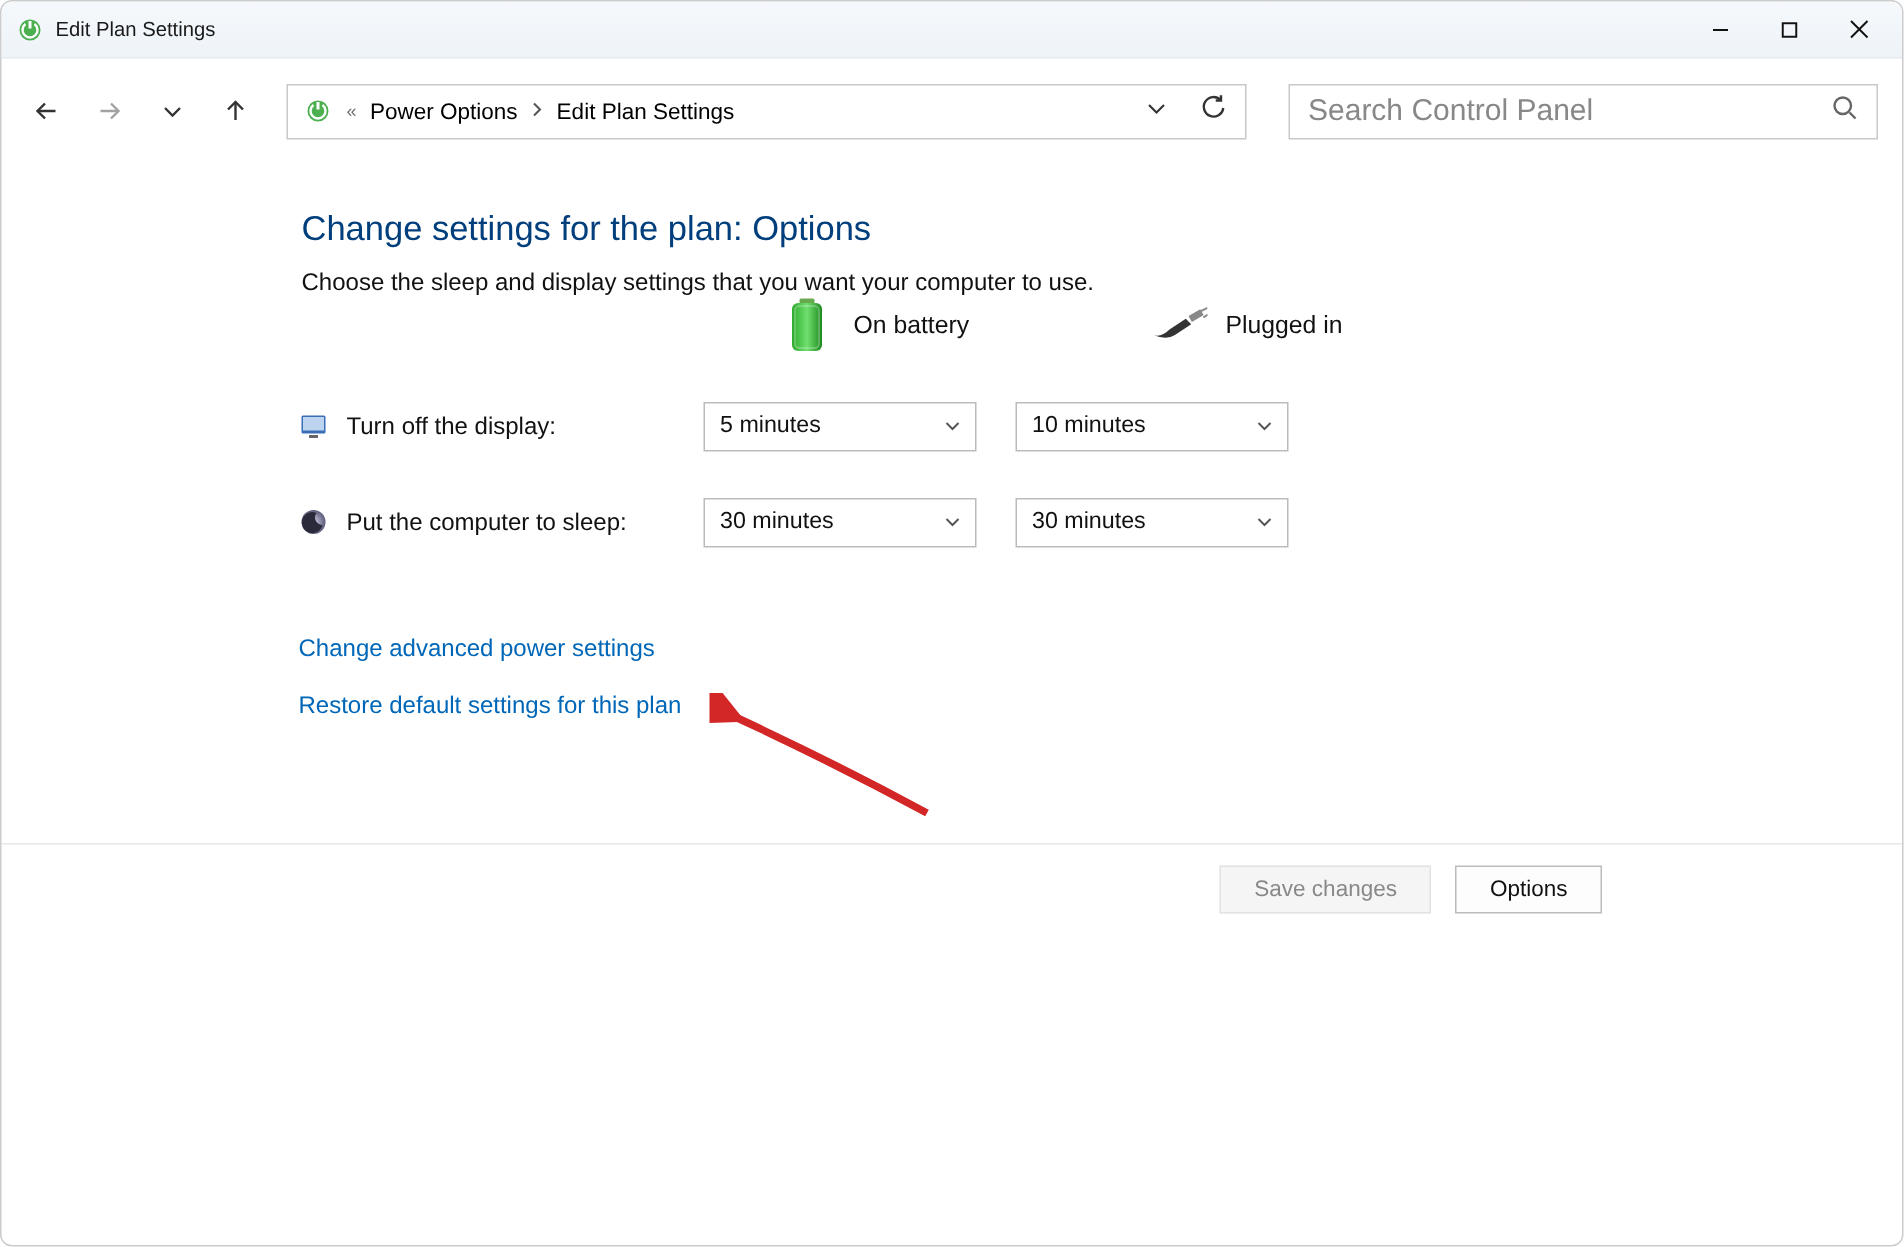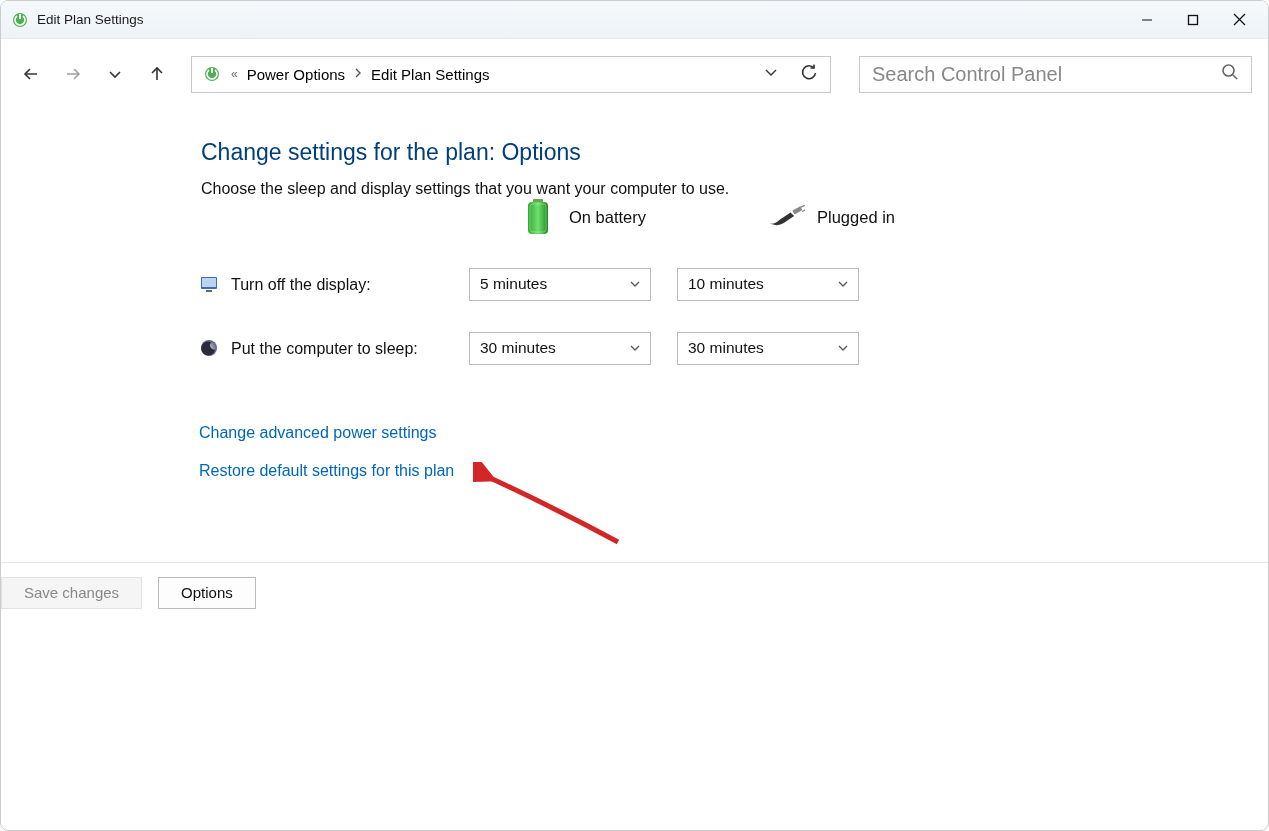--- a/index.html
+++ b/index.html
@@ -42,21 +42,21 @@
     .setting-row { display: flex; align-items: center; height: 36px; margin-bottom: 28px; }
     .row-label { display: flex; align-items: flex-end; gap: 12px; width: 270px; font-size: 16px; color: #111; }
     .row-icon { width: 20px; height: 20px; display:flex; align-items:center; justify-content:center;}
     .dropdown { width: 182px; height: 33px; border: 1px solid #bcbcbc; margin-right: 26px; display: flex; align-items: center; padding: 0 10px; font-size: 15.5px; color: #111; position: relative; }
     .dropdown .dd-chev { margin-left: auto; font-size: 12px; color: #555; }
 
     .links { margin-top: 58px; }
     .link { color: #0067b8; font-size: 16px; margin-bottom: 20px; display: block; }
 
     
-    .footer { position: absolute; top: 561px; left: 0; right: 0; border-top: 1px solid #e7e7e7; height: 60px; display: flex; align-items: center; justify-content: flex-start; padding-right: 200px; gap: 16px; }
+    .footer { position: absolute; top: 561px; left: 0; right: 0; border-top: 1px solid #e7e7e7; height: 60px; display: flex; align-items: center; justify-content: flex-end; padding-right: 200px; gap: 16px; }
     .btn { height: 32px; border: 1px solid #bcbcbc; background: #fdfdfd; padding: 0 22px; font-size: 15px; color: #111; display:flex; align-items:center;}
     .btn.disabled { background: #f5f5f5; color: #888; border-color: #e2e2e2; }
 
     
     .annot-arrow { position: absolute; top: 461px; left: 472px; pointer-events: none; }
   </style>
 </head>
 <body>
 
 <div class="titlebar">

